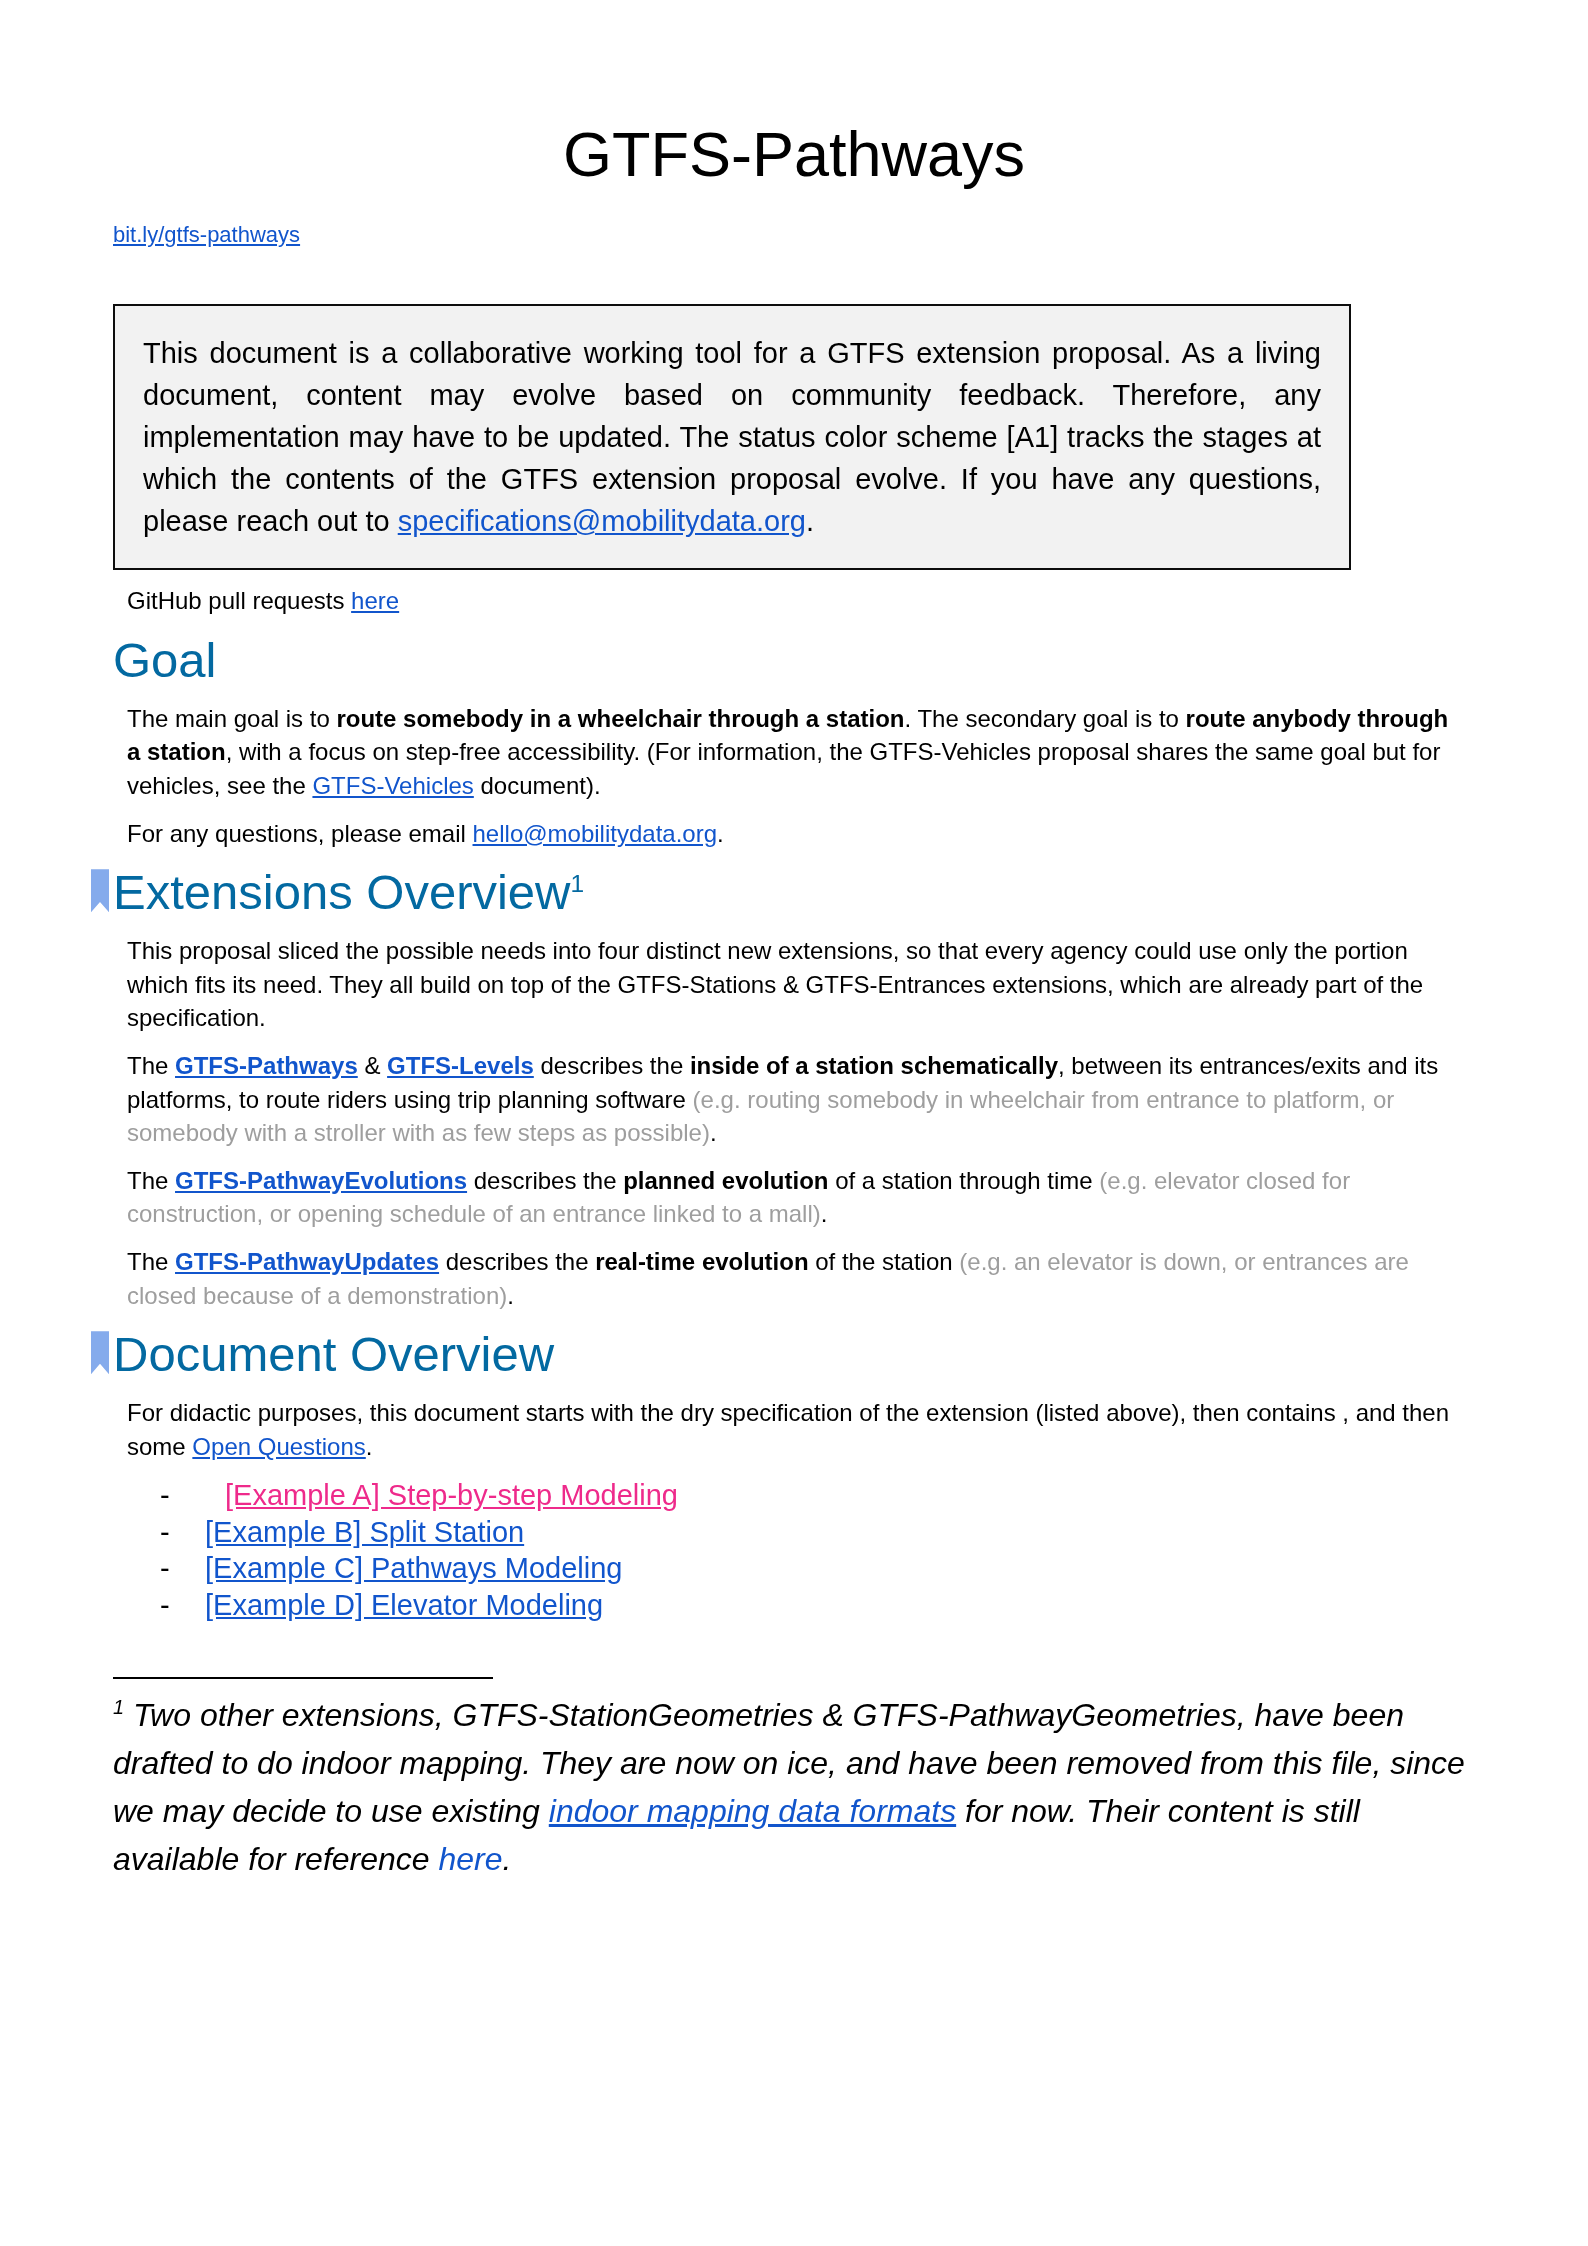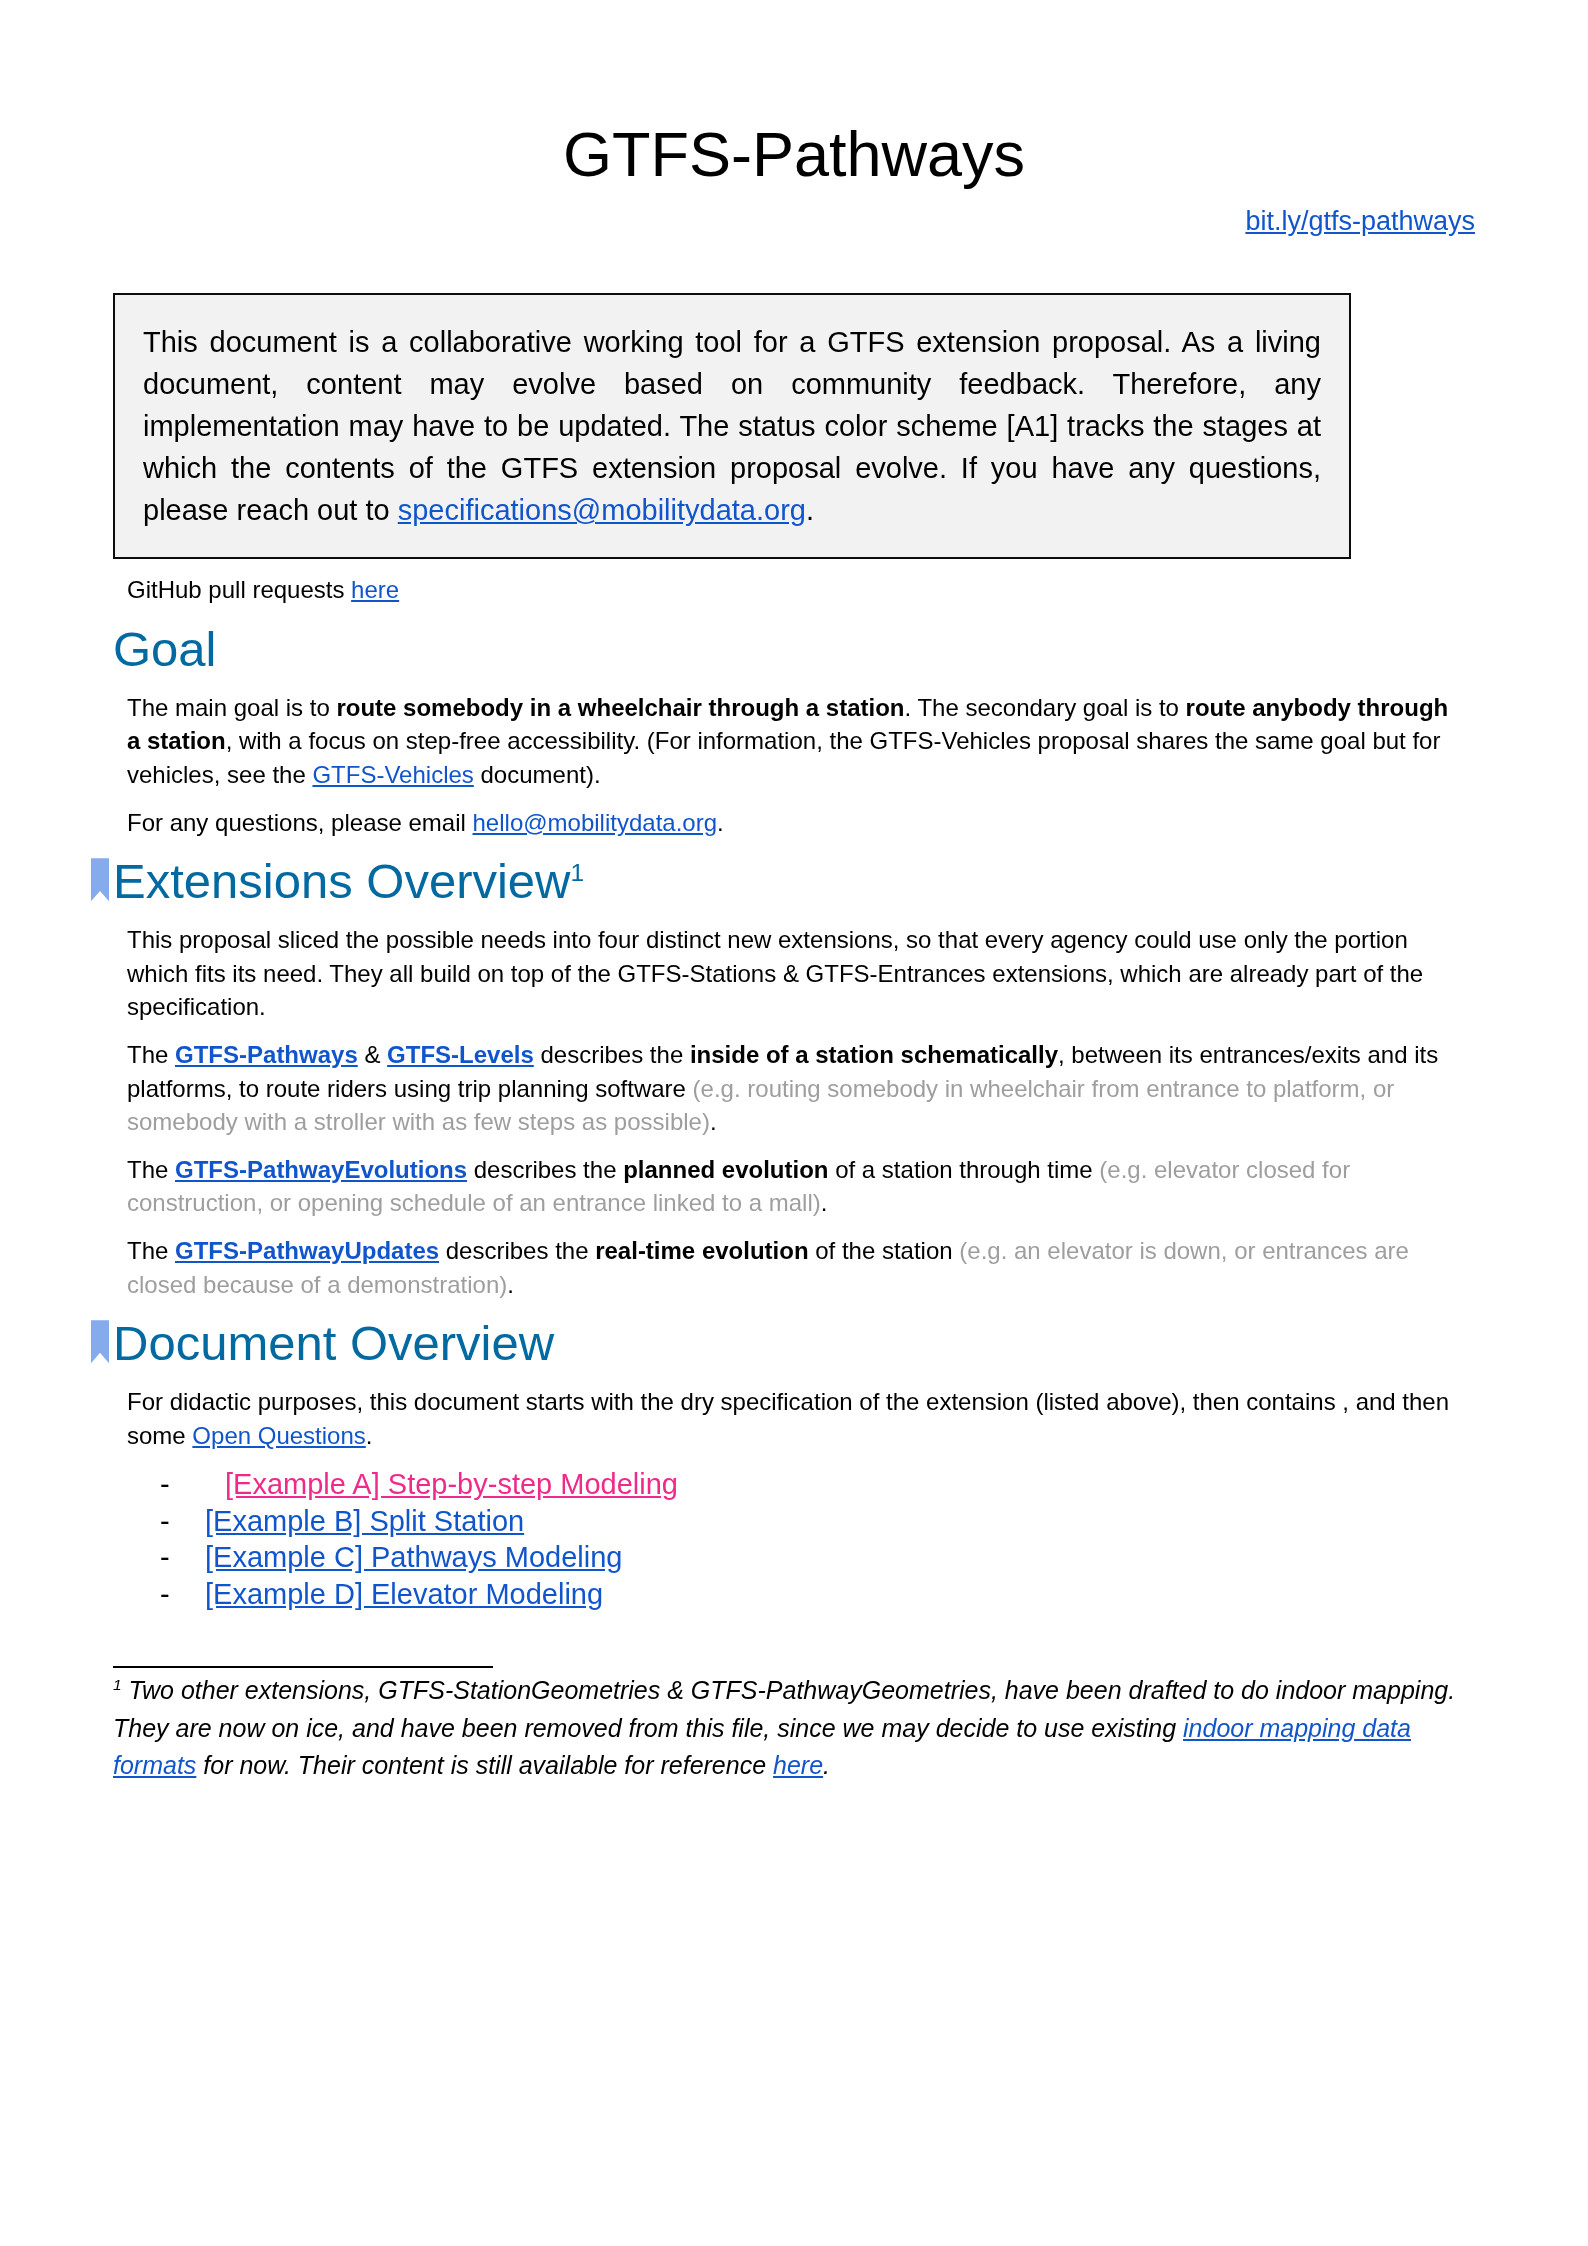--- a/index.html
+++ b/index.html
@@ -16,21 +16,21 @@
     background:#ffffff;
     font-family:"Liberation Sans","DejaVu Sans",sans-serif;
     color:#000;
     overflow:hidden;
   }
   .content{position:absolute;left:113px;top:0;width:1362px;}
   h1.doc-title{
     margin:118px 0 0 0;
     font-size:63px;font-weight:400;text-align:center;color:#000;letter-spacing:0;
   }
-  .subtitle{margin-top:16px;text-align:right;font-size:27px;}
+  .subtitle{margin-top:32px;text-align:left;font-size:22px;}
   a{color:var(--link);text-decoration:underline;cursor:pointer;}
   .notice-box{
     margin-top:56px;
     width:1194px;
     border:2px solid #0d0d0d;
     background:var(--box-bg);
     padding:18px 20px;
   }
   .notice-box p{margin:8px;font-size:29px;line-height:1.45;text-align:justify;}
   p.body{font-size:24px;line-height:1.4;margin:14px;}
@@ -61,22 +61,22 @@
   .bold{font-weight:700;}
   .gray{color:var(--gray);}
   .pink{color:var(--pink);margin-left:20px;}
   .sup{vertical-align:super;font-size:0.62em;}
   .footnote-divider{
     margin-top:54px;
     width:380px;height:0;
     border-top:2px solid #000;
   }
   .footnote{
-    margin-top:4px;
-    font-size:25px;font-style:italic;line-height:1.5;
+    margin-top:12px;
+    font-size:32px;font-style:italic;line-height:1.5;
   }
   .page-number{
     position:absolute;
     right:116px;top:2078px;
     font-size:29px;
   }
 </style>
 </head>
 <body>
 

